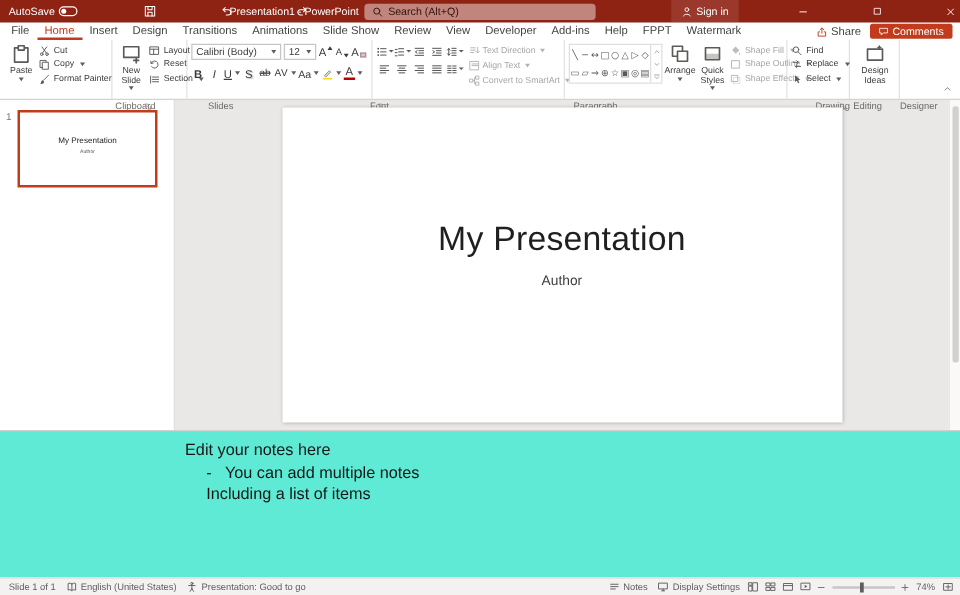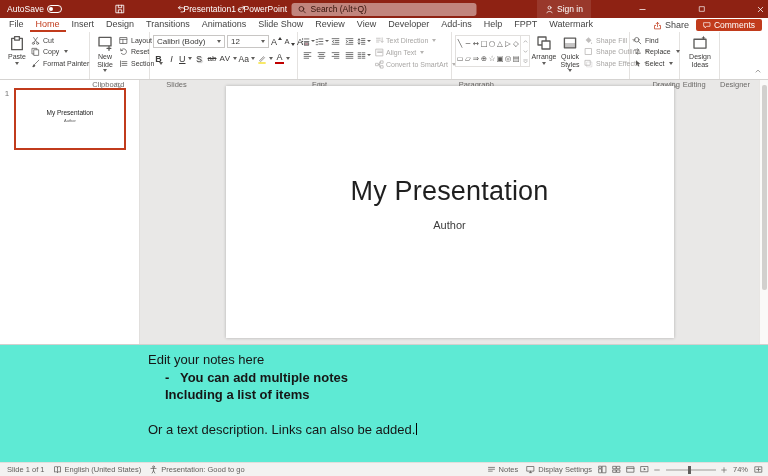--- a/index.html
+++ b/index.html
@@ -46,21 +46,21 @@
   .w-clipboard{width:88px}.w-slides{width:60px}.w-font{width:148px}.w-para{width:154px}.w-draw{width:178px}.w-edit{width:50px}.w-designer{width:40px}
   .bigbtn { width:24px; display:flex; flex-direction:column; align-items:center; text-align:center; font-size:7px; line-height:7.5px; color:#3b3a39; padding-top:1px; height:100%; }
   .bigbtn .ic { color:#5b5a58; }
   .bigbtn .biglbl { margin-top:2px; }
   .bigbtn .dd { margin:1px 0 0 0; }
   .minicol { display:flex; flex-direction:column; justify-content:flex-start; gap:1px; padding-top:1px; }
   .minibtn { display:flex; align-items:center; gap:3px; font-size:7px; height:10.5px; white-space:nowrap; color:#3b3a39; }
   .minibtn .ic { color:#5b5a58; }
   .frow { display:flex; align-items:center; gap:2px; height:15px; }
   .combo { display:flex; align-items:center; justify-content:space-between; border:1px solid #C8C6C4; height:13px; padding:0 3px; font-size:8px; background:#fff; color:#3b3a39; }
-  .fname { width:72px; } .fsize { width:42px; }
+  .fname { width:72px; } .fsize { width:26px; }
   .fbtn { display:inline-flex; align-items:center; justify-content:center; min-width:11px; height:13px; font-size:9px; color:#3b3a39; }
   .fbtn.b span{font-weight:bold}
   .fbtn.i span{font-style:italic}
   .fbtn.u span{text-decoration:underline}
   .fbtn.s span{text-shadow:1px 1px 1px #aaa}
   .fbtn.st span{text-decoration:line-through; font-size:8px}
   .fbtn.sp span{font-size:8px; letter-spacing:.5px}
   .fbtn.cs span{font-size:8.5px}
   .ga { font-size:9px; } .ga.sm { font-size:7.5px; }
   .tri { width:0;height:0;border-left:2px solid transparent;border-right:2px solid transparent; margin-left:1px; }
@@ -97,21 +97,21 @@
   .canvas { flex:1; position:relative; display:flex; align-items:center; justify-content:center; }
   .slide { width:448px; height:252px; background:#fff; box-shadow:0 0 3px rgba(0,0,0,.25); display:flex; flex-direction:column; align-items:center; }
   .slide-title { margin-top:90px; font-size:27px; color:#1f1f1f; letter-spacing:.2px; }
   .slide-subtitle { margin-top:12px; font-size:11px; color:#3c3c3c; }
   .vscroll { width:9px; background:#FAF9F8; border-left:1px solid #E8E6E4; position:relative; flex:none; }
   .vthumb { position:absolute; top:5px; left:2px; width:5px; height:205px; background:#D2D0CE; border-radius:2px; }
 
   
   .notes { flex:none; height:118px; background:#5eead4; border-top:1px solid #D2D0CE; padding:7px 10px 0 148px; font-size:13px; color:#161616; }
   .note-line { min-height:17.5px; white-space:pre-wrap; }
-  .note-line.ind { padding-left:17px;font-weight:bold; }
+  .note-line.ind { padding-left:17px; }
   .caret { display:inline-block; width:1px; height:12px; background:#000; vertical-align:-1px; margin-left:1px; }
 
   
   .statusbar { flex:none; height:14px; background:#F3F2F1; border-top:1px solid #E1DFDD; display:flex; align-items:center; font-size:7.5px; color:#605E5C; padding:0 3px; }
   .st-item { display:inline-flex; align-items:center; gap:3px; padding:0 4px; height:100%; white-space:nowrap; }
   .st-spacer { flex:1; }
   .st-view { width:14px; height:14px; display:inline-flex; align-items:center; justify-content:center; color:#605E5C; }
   .zbtn { width:11px; height:14px; display:inline-flex; align-items:center; justify-content:center; }
   .ztrack { width:50px; height:2px; background:#C8C6C4; position:relative; margin:0 3px; display:inline-block; }
   .zthumb { position:absolute; left:45%; top:-3px; width:3px; height:8px; background:#605E5C; }
@@ -738,21 +738,20 @@
     <div class="vscroll">
       <div class="vthumb"></div>
     </div>
   </div>
 
   <div class="notes">
     <div class="note-line"><span>Edit your notes here</span></div>
     <div class="note-line ind"><span>-   You can add multiple notes</span></div>
     <div class="note-line ind"><span>Including a list of items</span></div>
     <div class="note-line"><span></span></div>
-    <div class="note-line"><span>Or a text description. Links can also be added.</span><span class="caret"></span></div>
   </div>
 
   <footer class="statusbar">
     <span class="st-item">Slide 1 of 1</span>
     <span class="st-item">
       <i class="ic ic9">
           <svg viewBox="0 0 12 12" fill="none" stroke="currentColor" stroke-width="1" stroke-linecap="round" stroke-linejoin="round">
             <path d="M6 2.8C5 1.9 3.2 1.9 2 2.4v7c1.2-.5 3-.5 4 .4 1-.9 2.8-.9 4-.4v-7C8.8 1.9 7 1.9 6 2.8z"></path>
             <path d="M6 2.8v7.4"></path>
           </svg>

